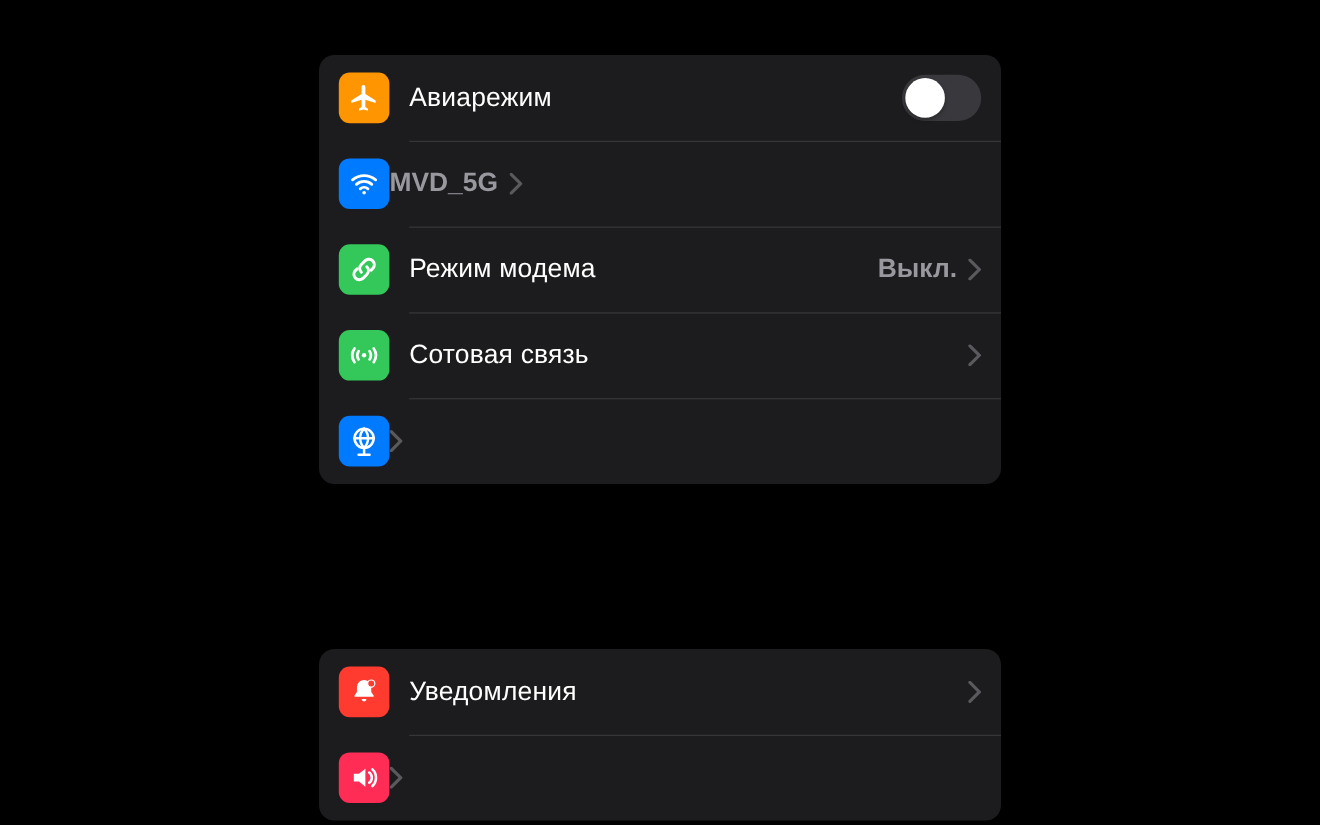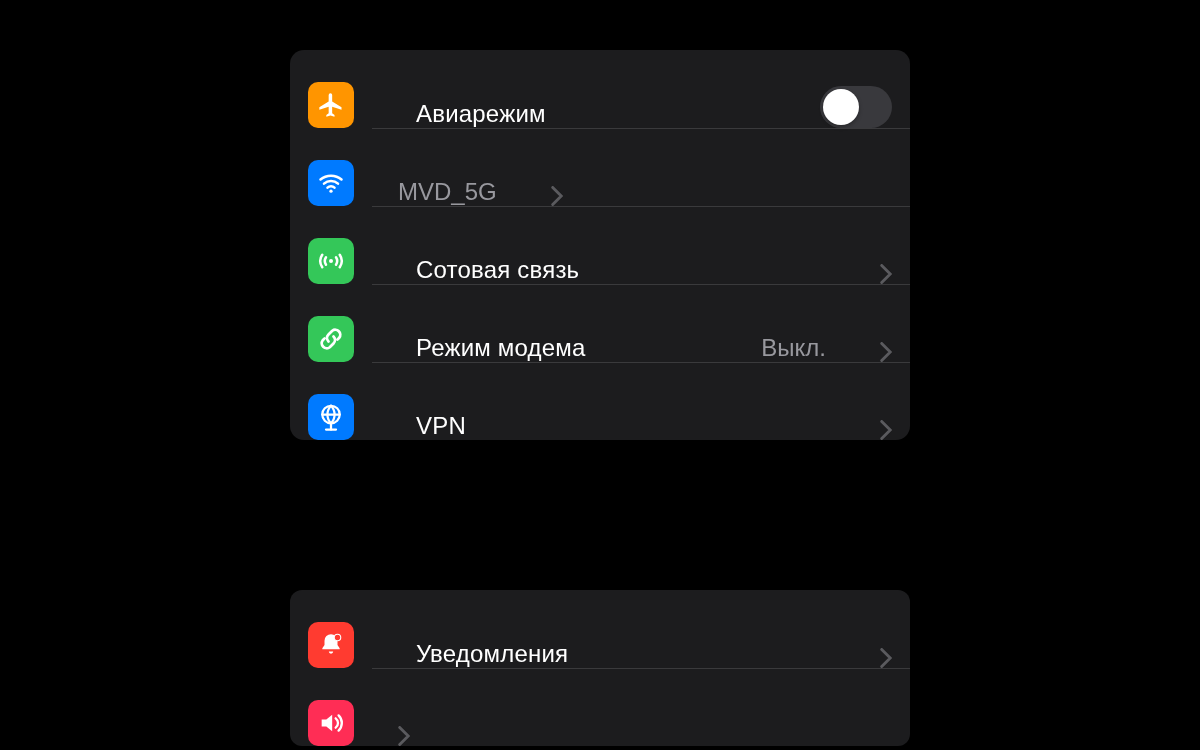--- a/index.html
+++ b/index.html
@@ -13,28 +13,27 @@
   }
   .panel {
     position: absolute;
     left: 290px;
     width: 620px;
     background: #1c1c1e;
     border-radius: 14px;
     overflow: hidden;
   }
   .panel.first { top: 50px; }
-  .panel.second { top: 590px; border-radius: 12px; }
+  .panel.second { top: 590px; }
   .row {
     display: flex;
-    align-items: flex-end;
+    align-items: center;
     height: 78px;
     padding: 0 18px;
     cursor: pointer;
-    gap: 44px;
   }
   .row + .row .divider-line {
     position: absolute;
     left: 82px; right: 0; top: 0;
     height: 1px;
     background: #3a3a3c;
   }
   .row { position: relative; }
   .icon-wrap {
     width: 46px; height: 46px;
@@ -48,21 +47,21 @@
     color: #fff;
     font-size: 24px;
     font-weight: 400;
     margin-left: 18px;
     flex: 1;
     letter-spacing: 0.2px;
   }
   .value {
     color: #98989e;
     font-size: 24px;
-    font-weight: 400;
+    font-weight: 700;
     margin-right: 10px;
   }
   .chevron {
     color: #5a5a5e;
     flex-shrink: 0;
   }
   .toggle {
     width: 72px; height: 42px;
     background: #39393d;
     border-radius: 21px;
@@ -114,62 +113,61 @@
     <span class="value">MVD_5G</span>
     <svg class="chevron" width="12" height="20" viewBox="0 0 8 14" fill="none" stroke="#5a5a5e" stroke-width="2" stroke-linecap="round">
         <path d="M1 1l6 6-6 6"></path>
       </svg>
   </div>
 
 
   <div class="row">
     <div class="divider-line"></div>
     <div class="icon-wrap ic-green">
+      <svg width="30" height="30" viewBox="0 0 24 24" fill="none" stroke="#fff" stroke-width="2.2" stroke-linecap="round">
+          <path d="M10 14a4 4 0 0 1 0-5.6l3-3a4 4 0 0 1 5.6 5.6l-1.5 1.5"></path>
+          <path d="M14 10a4 4 0 0 1 0 5.6l-3 3a4 4 0 0 1-5.6-5.6l1.5-1.5"></path>
+        </svg>
+    </div>
+    <span class="label">Режим модема</span>
+    <span class="value">Выкл.</span>
+    <svg class="chevron" width="12" height="20" viewBox="0 0 8 14" fill="none" stroke="#5a5a5e" stroke-width="2" stroke-linecap="round">
+        <path d="M1 1l6 6-6 6"></path>
+      </svg>
+  </div>
+
+  <div class="row">
+    <div class="divider-line"></div>
+    <div class="icon-wrap ic-green">
       <svg width="30" height="30" viewBox="0 0 24 24" fill="none" stroke="#fff" stroke-width="2" stroke-linecap="round">
           <path d="M5 7a9 9 0 0 0 0 10"></path>
           <path d="M8 9a5.5 5.5 0 0 0 0 6"></path>
           <path d="M19 7a9 9 0 0 1 0 10"></path>
           <path d="M16 9a5.5 5.5 0 0 1 0 6"></path>
           <circle cx="12" cy="12" r="1.6" fill="#fff" stroke="none"></circle>
         </svg>
     </div>
     <span class="label">Сотовая связь</span>
-    <svg class="chevron" width="12" height="20" viewBox="0 0 8 14" fill="none" stroke="#5a5a5e" stroke-width="2" stroke-linecap="round">
-        <path d="M1 1l6 6-6 6"></path>
-      </svg>
-  </div>
-
-  <div class="row">
-    <div class="divider-line"></div>
-    <div class="icon-wrap ic-green">
-      <svg width="30" height="30" viewBox="0 0 24 24" fill="none" stroke="#fff" stroke-width="2.2" stroke-linecap="round">
-          <path d="M10 14a4 4 0 0 1 0-5.6l3-3a4 4 0 0 1 5.6 5.6l-1.5 1.5"></path>
-          <path d="M14 10a4 4 0 0 1 0 5.6l-3 3a4 4 0 0 1-5.6-5.6l1.5-1.5"></path>
-        </svg>
-    </div>
-    <span class="label">Режим модема</span>
-    <span class="value">Выкл.</span>
     <svg class="chevron" width="12" height="20" viewBox="0 0 8 14" fill="none" stroke="#5a5a5e" stroke-width="2" stroke-linecap="round">
         <path d="M1 1l6 6-6 6"></path>
       </svg>
   </div>
 
   <div class="row">
     <div class="divider-line"></div>
     <div class="icon-wrap ic-blue">
       <svg width="30" height="30" viewBox="0 0 24 24" fill="none" stroke="#fff" stroke-width="1.8" stroke-linecap="round">
           <circle cx="12" cy="10" r="7"></circle>
           <path d="M5 10h14"></path>
           <path d="M12 3a10 10 0 0 1 0 14"></path>
           <path d="M12 3a10 10 0 0 0 0 14"></path>
           <path d="M12 17v5"></path>
           <path d="M8 22h8"></path>
         </svg>
     </div>
-    <span class="label">VPN</span>
     <svg class="chevron" width="12" height="20" viewBox="0 0 8 14" fill="none" stroke="#5a5a5e" stroke-width="2" stroke-linecap="round">
         <path d="M1 1l6 6-6 6"></path>
       </svg>
   </div>
 </div>
 
 <div class="panel second">
 
   <div class="row">
     <div class="icon-wrap ic-red">

